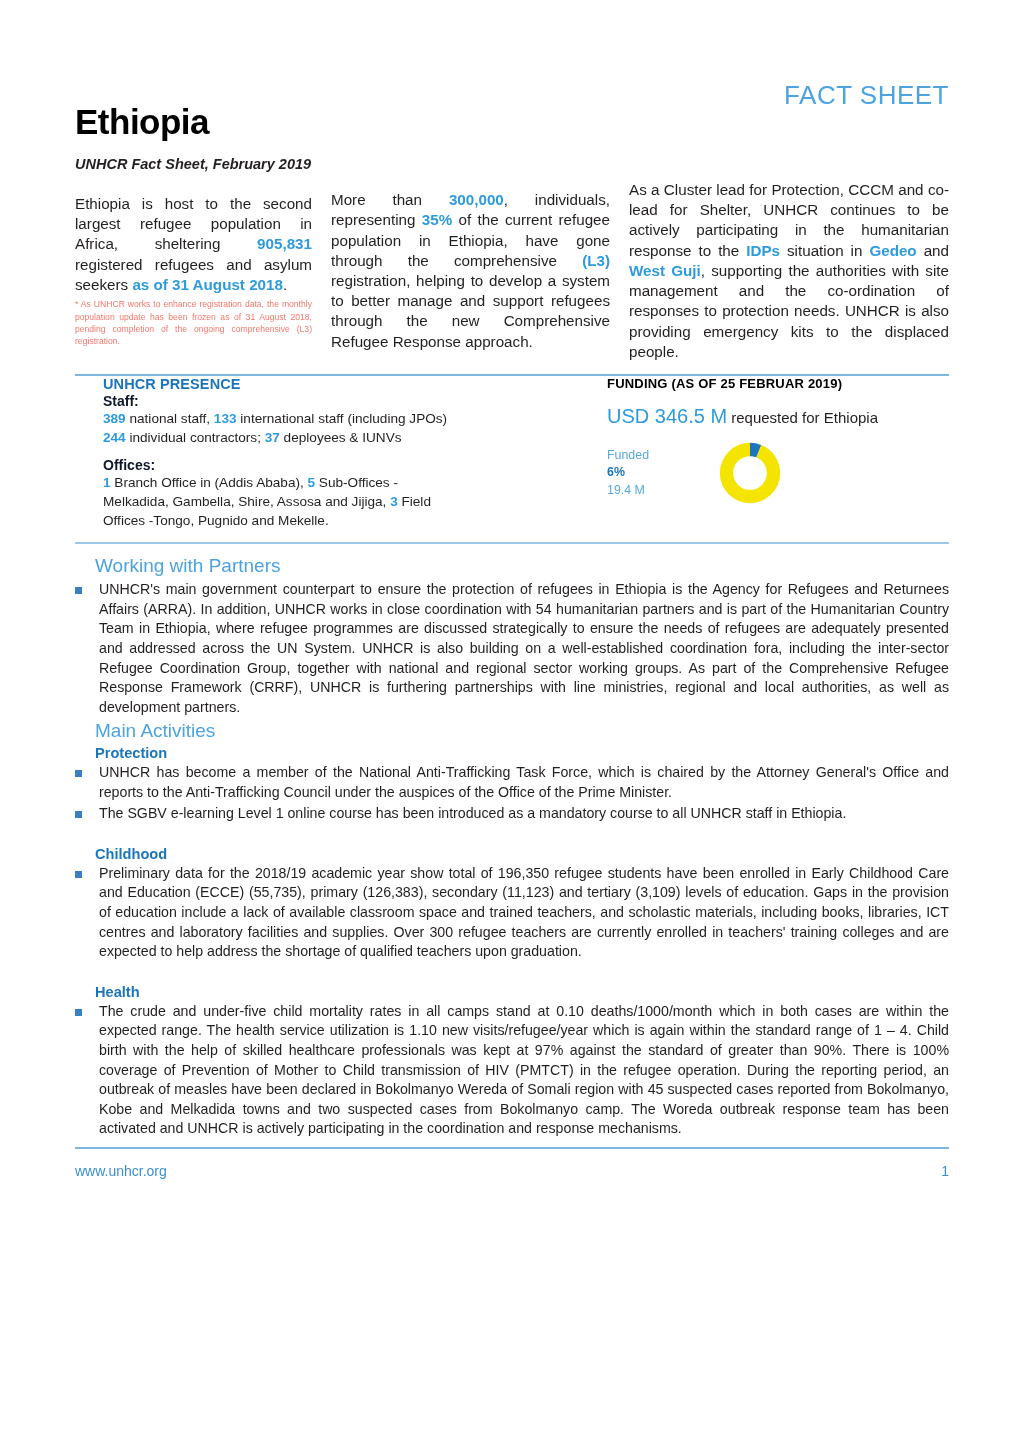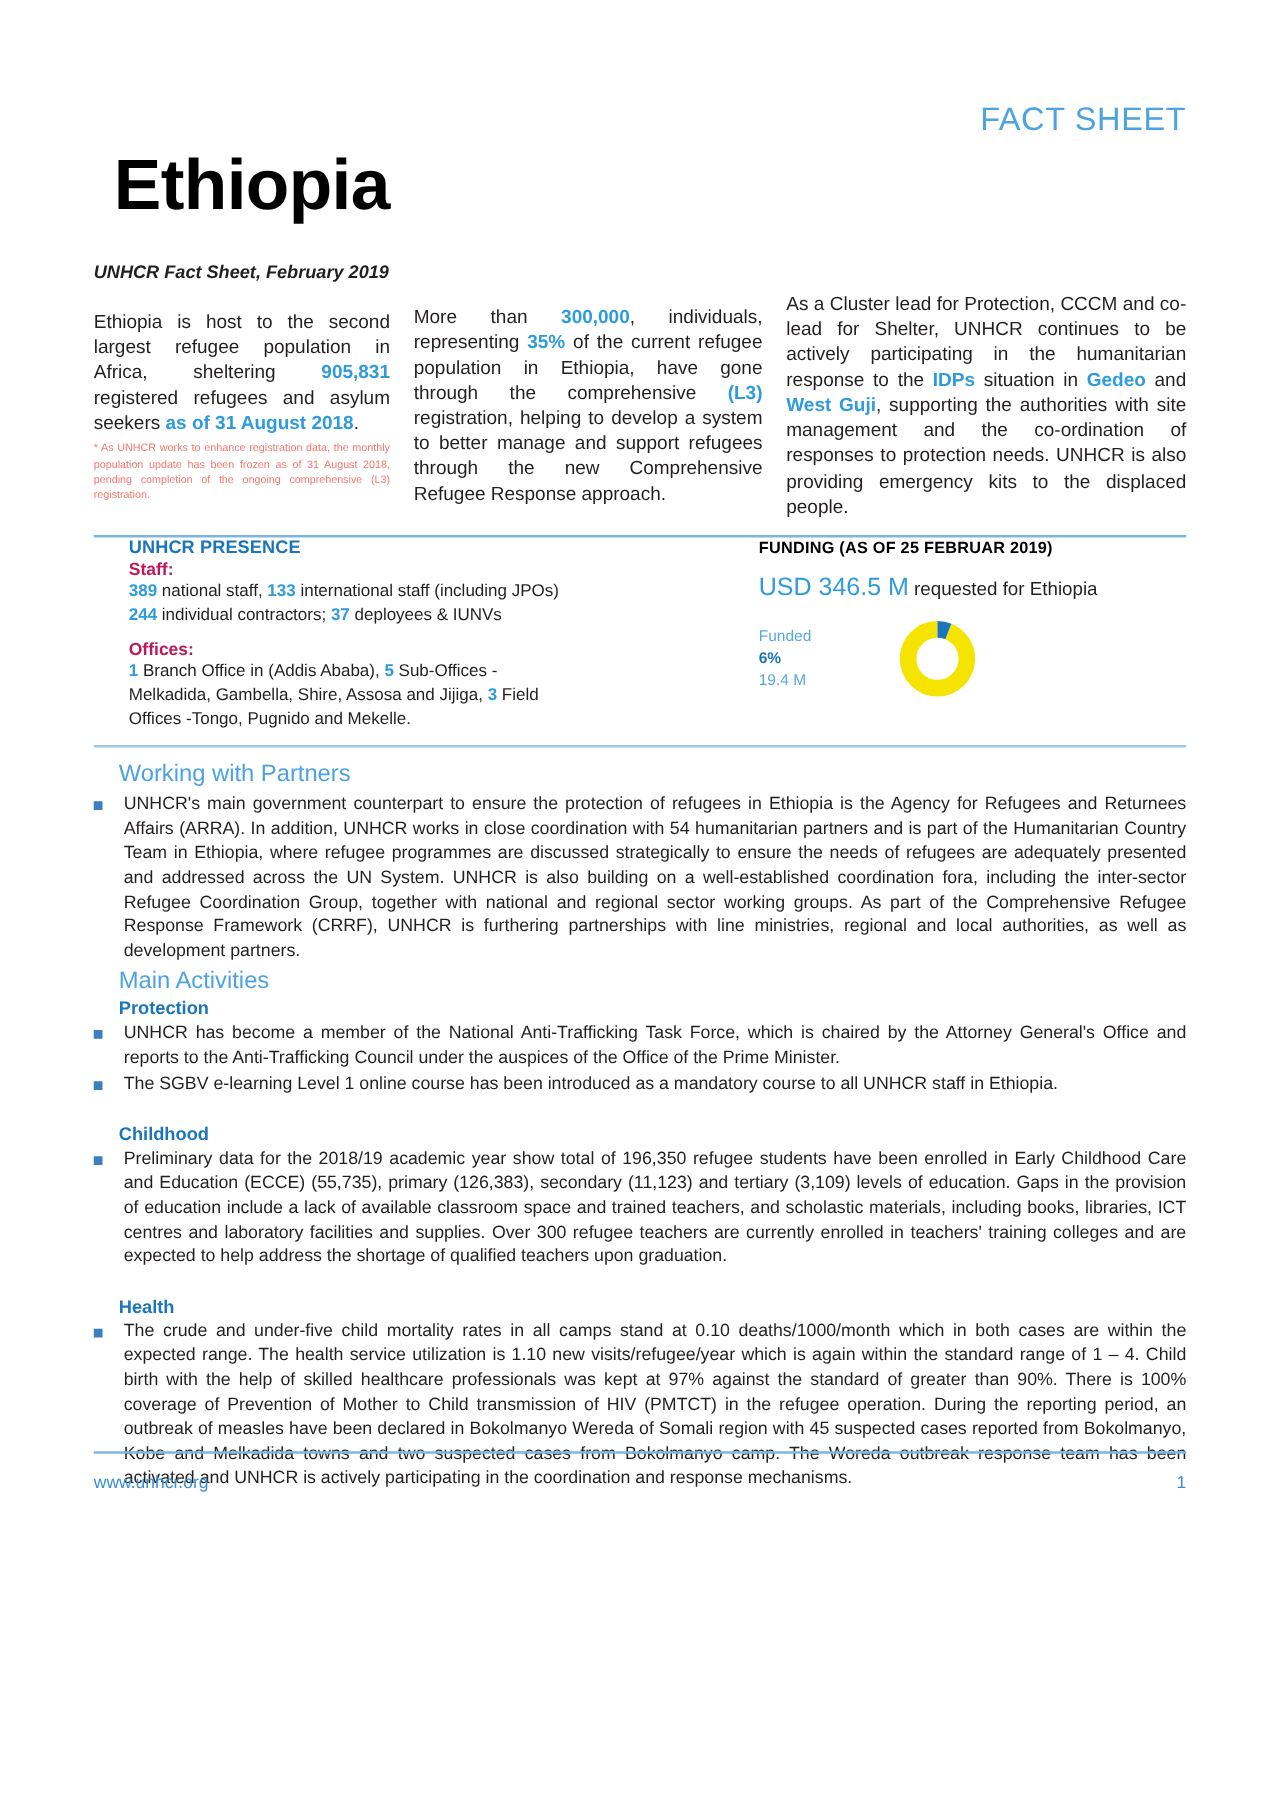--- a/index.html
+++ b/index.html
@@ -32,23 +32,23 @@
   .fact-sheet-label {
     position: absolute;
     right: 0;
     top: 80px;
     font-size: 26px;
     letter-spacing: 0.5px;
     color: #4da3e0;
     font-weight: 400;
   }
   .country-title {
-    margin: 16px;
+    margin: 0;
     padding-top: 26px;
-    font-size: 57px;
+    font-size: 35px;
     font-weight: bold;
     letter-spacing: -0.5px;
     line-height: 1.0;
     color: #000000;
   }
   .subtitle {
     margin: 0;
     padding-top: 17px;
     font-size: 14.5px;
     font-style: italic;
@@ -106,21 +106,21 @@
     box-sizing: border-box;
   }
   .sec-head {
     color: #1b75bb;
     font-weight: bold;
     font-size: 14.5px;
     margin: 0 0 1px 0;
     letter-spacing: 0.1px;
   }
   .sub-head {
-    color: #be185d;
+    color: #0f172a;
     font-weight: bold;
     font-size: 14px;
     margin: 0;
   }
   .presence-line {
     font-size: 13.6px;
     line-height: 1.42;
     color: #231f20;
     margin: 0;
   }
@@ -202,21 +202,21 @@
     height: 7px;
     background: #3a7fc1;
   }
   .spacer-20 { height: 20px; }
 
   
   .footer {
     position: absolute;
     left: 75px;
     right: 75px;
-    bottom: 38px;
+    bottom: 52px;
     text-align: right;
   }
   .footer-rule {
     height: 2px;
     background: #7fb6e0;
     margin-bottom: 14px;
   }
   .footer-row {
     display: flex;
     justify-content: space-between;

